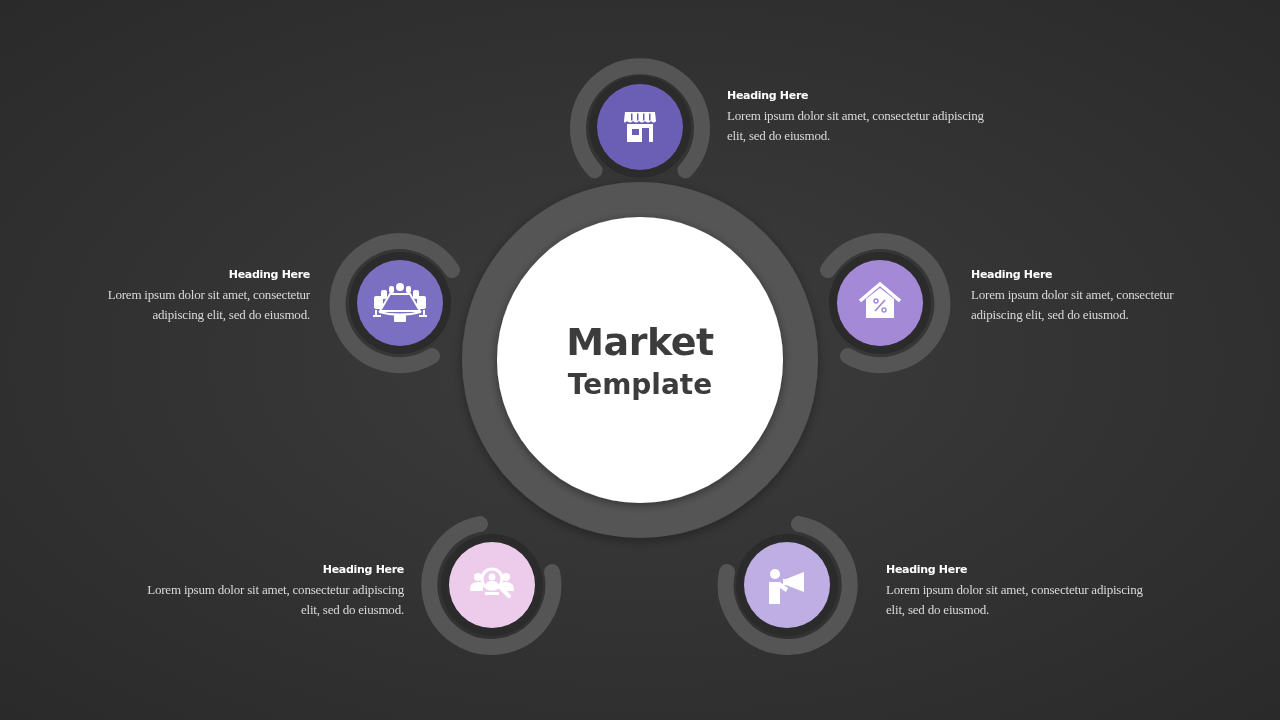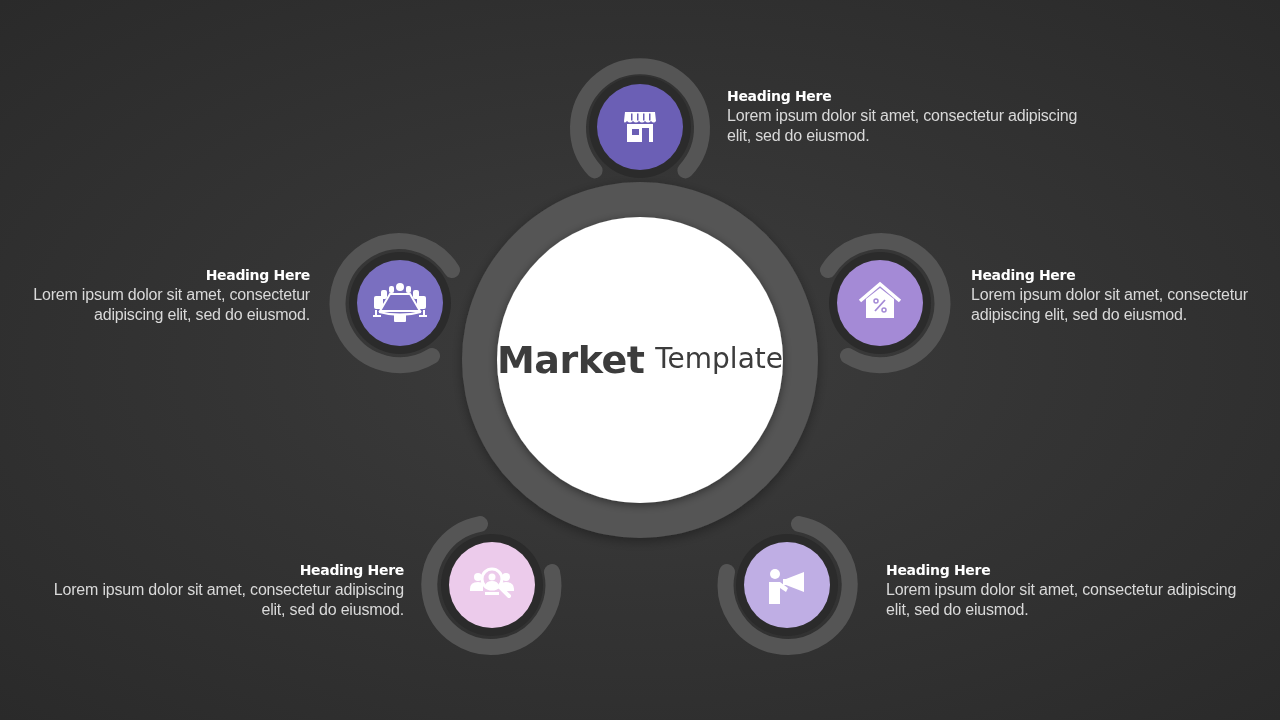--- a/index.html
+++ b/index.html
@@ -4,28 +4,28 @@
 <style>
   html, body { margin: 0; padding: 0; }
   body {
     width: 1280px; height: 720px; overflow: hidden; position: relative;
     background: radial-gradient(ellipse at 50% 50%, #3d3d3d 0%, #343434 45%, #2a2a2a 100%);
     font-family: "DejaVu Sans", sans-serif;
   }
   #diagram { position: absolute; left: 0; top: 0; }
   .center-text {
     position: absolute; left: 497px; top: 217px; width: 286px; height: 286px;
-    display: flex; flex-direction: row; align-items: center; justify-content: space-between;
+    display: flex; flex-direction: column; align-items: center; justify-content: center;
     color: #3c3c3c; text-align: center;
   }
   .center-title { font-family: "DejaVu Sans", sans-serif; font-weight: bold; font-size: 38px; line-height: 52px; letter-spacing: -0.5px; }
-  .center-sub { font-family: "DejaVu Sans", sans-serif; font-size: 28px; line-height: 38px; font-weight: normal; margin-top: -2px; }
+  .center-sub { font-family: "DejaVu Sans", sans-serif; font-size: 28px; line-height: 38px; font-weight: bold; margin-top: -2px; }
   .node-text { position: absolute; color: #ffffff; }
-  .node-text .heading { font-family: "DejaVu Sans", sans-serif; font-weight: bold; font-size: 14px; line-height: 20px; letter-spacing: -0.3px; }
-  .node-text .body { font-family: Liberation Sans, sans-serif; font-size: 16px; line-height: 20px; color: #d9d9d9; letter-spacing: -0.2px; }
+  .node-text .heading { font-family: "DejaVu Sans", sans-serif; font-weight: bold; font-size: 11px; line-height: 20px; letter-spacing: -0.3px; }
+  .node-text .body { font-family: Liberation Serif, serif; font-size: 13px; line-height: 20px; color: #d9d9d9; letter-spacing: -0.2px; }
   .align-right { text-align: right; }
 </style>
 </head>
 <body>
 
 <svg id="diagram" width="1280" height="720" viewBox="0 0 1280 720">
   <defs>
     <filter id="shadow" x="-20%" y="-20%" width="140%" height="140%">
       <feDropShadow dx="0" dy="3" stdDeviation="6" flood-color="#000" flood-opacity="0.35"></feDropShadow>
     </filter>

